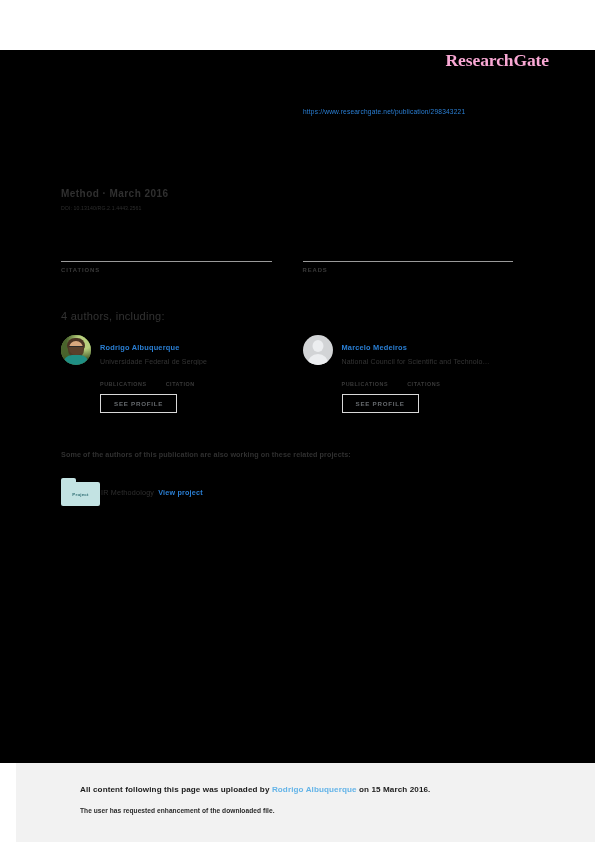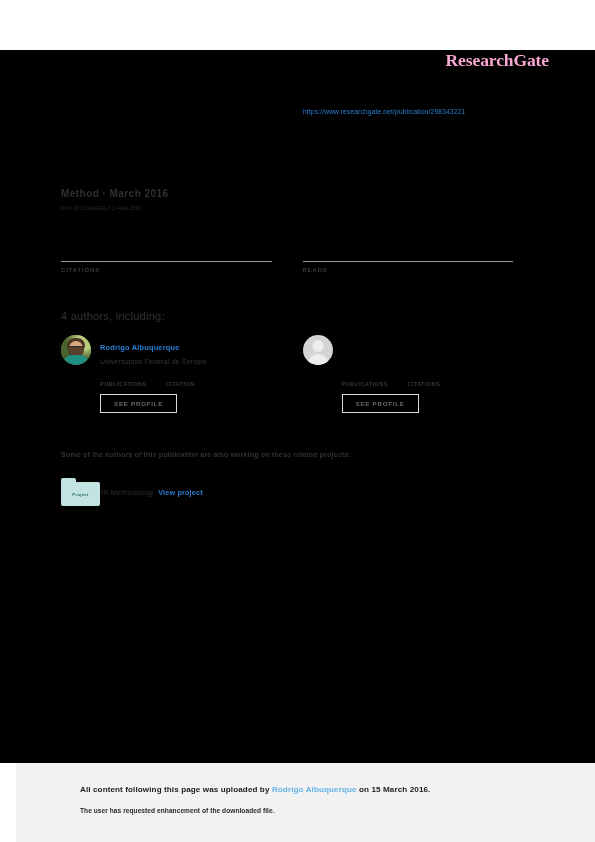--- a/index.html
+++ b/index.html
@@ -435,20 +435,24 @@
       </div>
       <button class="see-profile-btn">SEE PROFILE</button>
     </div>
 
     <div class="author-card author-card--second">
       <div class="author-top">
         <div class="avatar avatar-placeholder">
           <div class="ph-head"></div>
           <div class="ph-body"></div>
         </div>
+        <div class="author-info">
+          <a class="author-name">Marcelo Medeiros</a>
+          <div class="author-affil">National Council for Scientific and Technolo…</div>
+        </div>
       </div>
       <div class="author-stats">
         <div>
           <div class="astat-value"></div>
           <div class="astat-label">PUBLICATIONS</div>
         </div>
         <div>
           <div class="astat-value"></div>
           <div class="astat-label">CITATIONS</div>
         </div>

